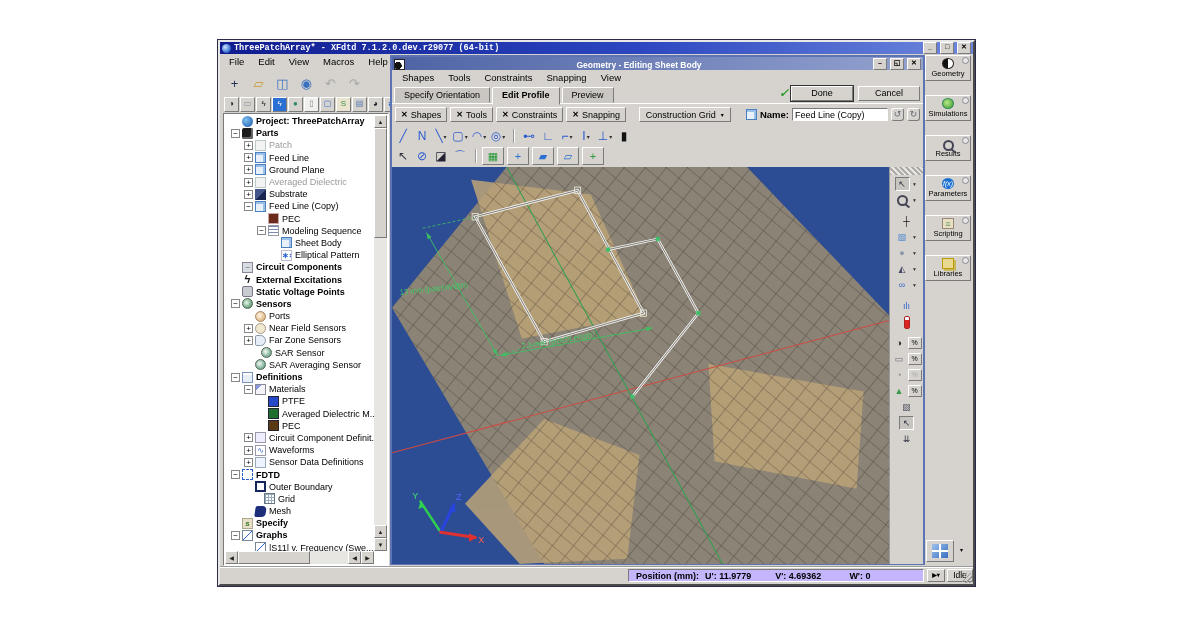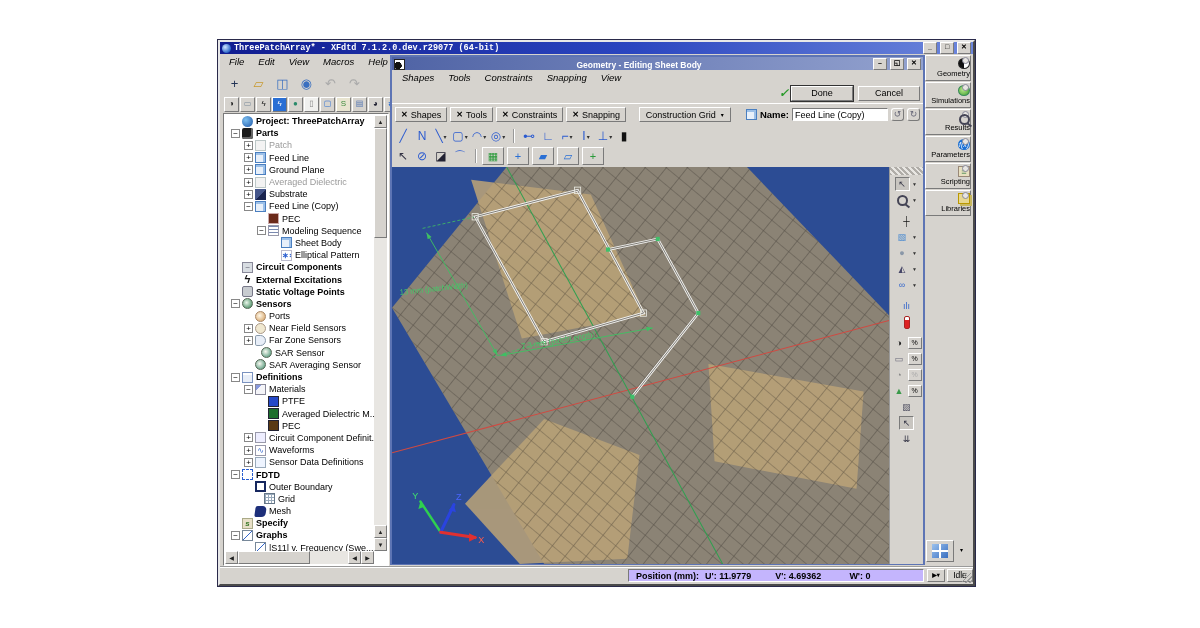--- a/index.html
+++ b/index.html
@@ -8,21 +8,21 @@
   .sunken{border:1px solid;border-color:#7a7a7a #ffffff #ffffff #7a7a7a;background:#c4b5fd;}
   
   #app{position:absolute;left:218px;top:40px;width:757px;height:546px;background:#d6d3ce;
        border:2px solid;border-color:#e8e8e8 #4a4a4a #4a4a4a #e8e8e8;outline:1px solid #2a2a4a;box-sizing:border-box;}
   #titlebar{height:12px;display:flex;align-items:center;gap:3px;padding:0 2px;
        background:linear-gradient(90deg,#101c90 0%,#2b46c0 55%,#6d87dc 100%);color:#fff;font-size:8.5px;font-weight:bold;}
   .alogo{width:9px;height:9px;border-radius:50%;background:radial-gradient(circle at 35% 35%,#cfe4ff,#2a66c8 70%,#123a88);flex:none;}
   #titlebar .tspace{flex:1;white-space:nowrap;overflow:hidden;font-family:Liberation Mono, monospace;}
   .wbtn{width:12px;height:10px;font-size:7px;line-height:8px;text-align:center;color:#000;flex:none;font-weight:bold;}
   #menubar{height:15px;display:flex;align-items:center;font-size:9.5px;padding-left:2px;}
-  .mi{padding:1px 7px;font-style:italic;}
+  .mi{padding:1px 7px;}
   
   #tb1{position:absolute;left:4px;top:28px;height:26px;display:flex;align-items:center;gap:3px;}
   .t1{width:21px;height:20px;display:flex;align-items:center;justify-content:center;font-size:13px;}
   .t1.dis .g{color:#aaa !important;}
   #tb2{position:absolute;left:4px;top:55px;height:15px;display:flex;gap:1px;}
   .t2{width:13px;height:13px;font-size:8px;line-height:11px;text-align:center;overflow:hidden;}
   
   #treepanel{position:absolute;left:3px;top:71px;width:166px;height:453px;background:#fff;
        border:1px solid;border-color:#7a7a7a #fff #fff #7a7a7a;box-sizing:border-box;}
   #tree-body{position:absolute;left:1px;top:1px;right:14px;bottom:14px;overflow:hidden;}
@@ -109,21 +109,21 @@
   .vbtn.dis{color:#aaa;}
   .vdd{width:8px;font-size:5px;color:#333;text-align:center;}
   .pct{width:14px;height:12px;font-size:7px;line-height:10px;text-align:center;box-sizing:border-box;}
   .pct.dis{color:#aaa;}
   .vgap{height:5px;}
   .mag{position:relative;width:7px;height:7px;border:2px solid #445;border-radius:50%;}
   .mag::after{content:"";position:absolute;width:5px;height:2px;background:#445;right:-4px;bottom:-3px;transform:rotate(40deg);}
   .thermo{width:4px;height:11px;background:linear-gradient(#fff 30%,#d22 30%);border:1px solid #a22;border-radius:2px;}
   
   #dock{position:absolute;right:2px;top:13px;width:46px;}
-  .dbtn{height:26px;margin-bottom:1px;position:relative;display:flex;flex-direction:column;align-items:flex-end;justify-content:center;gap:0;font-size:7.5px;box-sizing:border-box;}
+  .dbtn{height:26px;margin-bottom:14px;position:relative;display:flex;flex-direction:column;align-items:center;justify-content:center;gap:0;font-size:7.5px;box-sizing:border-box;}
   .undock{position:absolute;top:1px;right:1px;width:7px;height:7px;border:1px solid #889;border-radius:50%;background:#e8e6e2;box-sizing:border-box;}
   .dicon{width:12px;height:11px;font-size:9px;line-height:10px;text-align:center;box-sizing:border-box;}
   .d-geometry{background:#fff;border:1px solid #222;border-radius:50%;background-image:linear-gradient(90deg,#111 50%,#fff 50%);}
   .d-simulations{background:radial-gradient(circle at 40% 40%,#b8e88a,#3a9a2a);border-radius:50%;border:1px solid #385;}
   .d-parameters{background:#1a6fd4;border-radius:50%;color:#fff;font-size:7px;font-style:italic;line-height:11px;}
   .d-scripting{background:#e8e0c0;border:1px solid #987;color:#696;}
   .d-libraries{background:#e8d890;border:1px solid #b90;box-shadow:2px 2px 0 #c8b860;}
   #laywrap{position:absolute;right:6px;top:498px;display:flex;gap:2px;align-items:center;z-index:3;}
   #laybtn{width:28px;height:22px;display:flex;align-items:center;justify-content:center;box-sizing:border-box;}
   #laybtn .sq{width:16px;height:14px;background-image:
@@ -403,20 +403,21 @@
         <span class="wbtn raised">✕</span>
       </div>
       <div id="gmenu">
           <span class="mi">Shapes</span>
           <span class="mi">Tools</span>
           <span class="mi">Constraints</span>
           <span class="mi">Snapping</span>
           <span class="mi">View</span>
         </div>
       <div id="gtabs">
+        <span id="gtabs-tabs"><span class="gtab ">Specify Orientation</span><span class="gtab act">Edit Profile</span><span class="gtab ">Preview</span></span>
         <span id="gcheck">✓</span>
         <span class="gbtn raised" id="done">Done</span>
         <span class="gbtn raised" id="cancel">Cancel</span>
       </div>
       <div id="gtoggles">
         <span id="gchips" style="display:flex;gap:3px;">
             <span class="chip raised">
               <span class="x">✕</span>
               <span>Shapes</span>
             </span>

